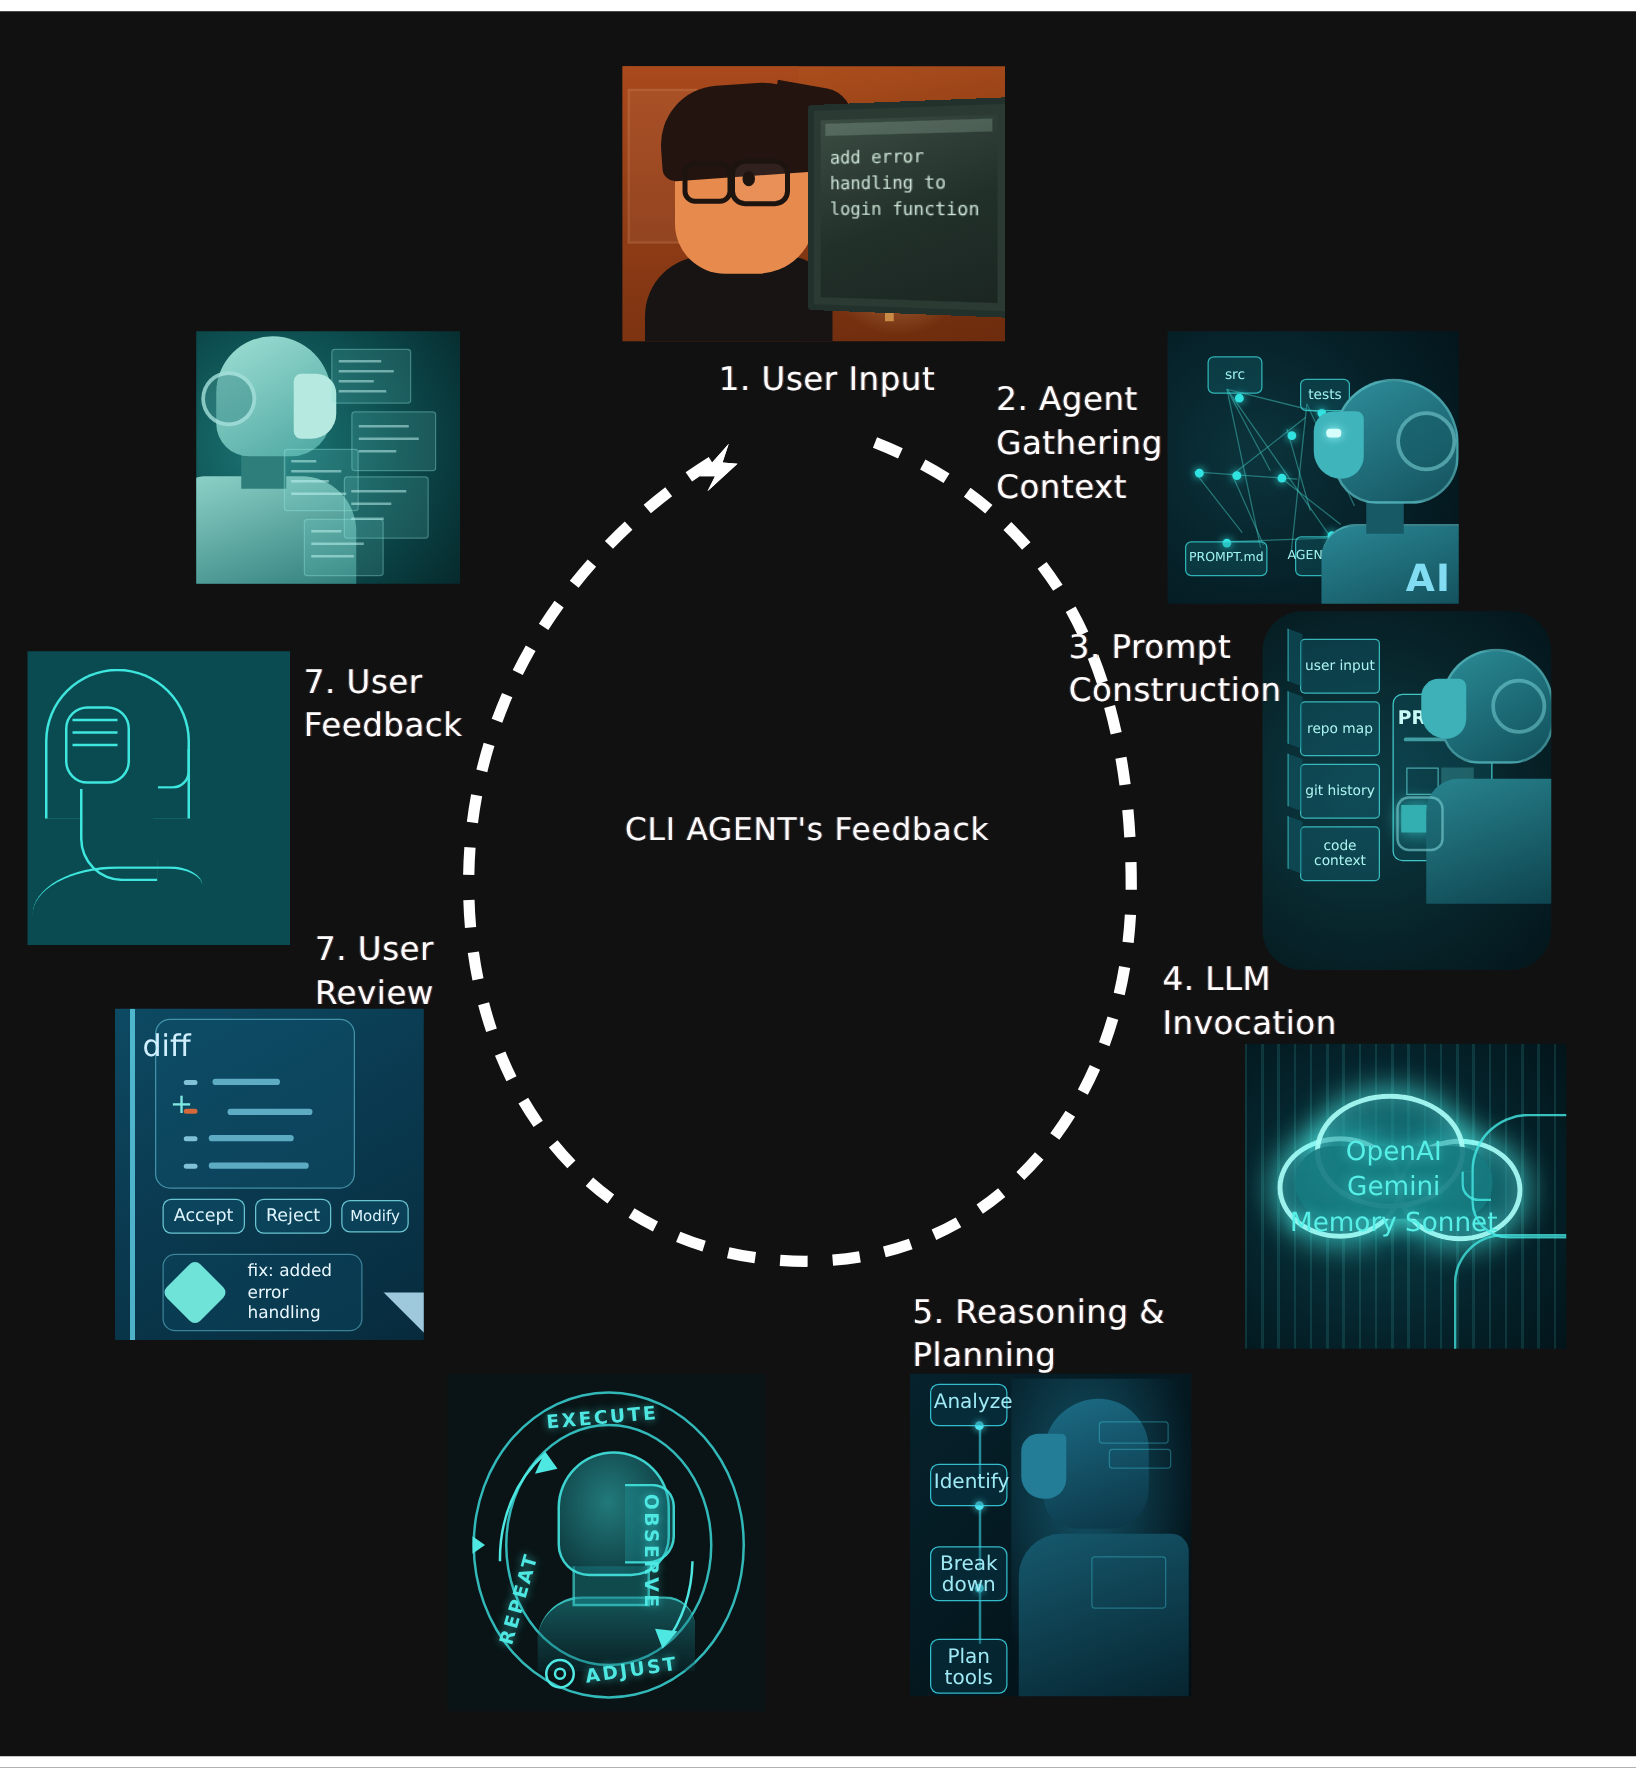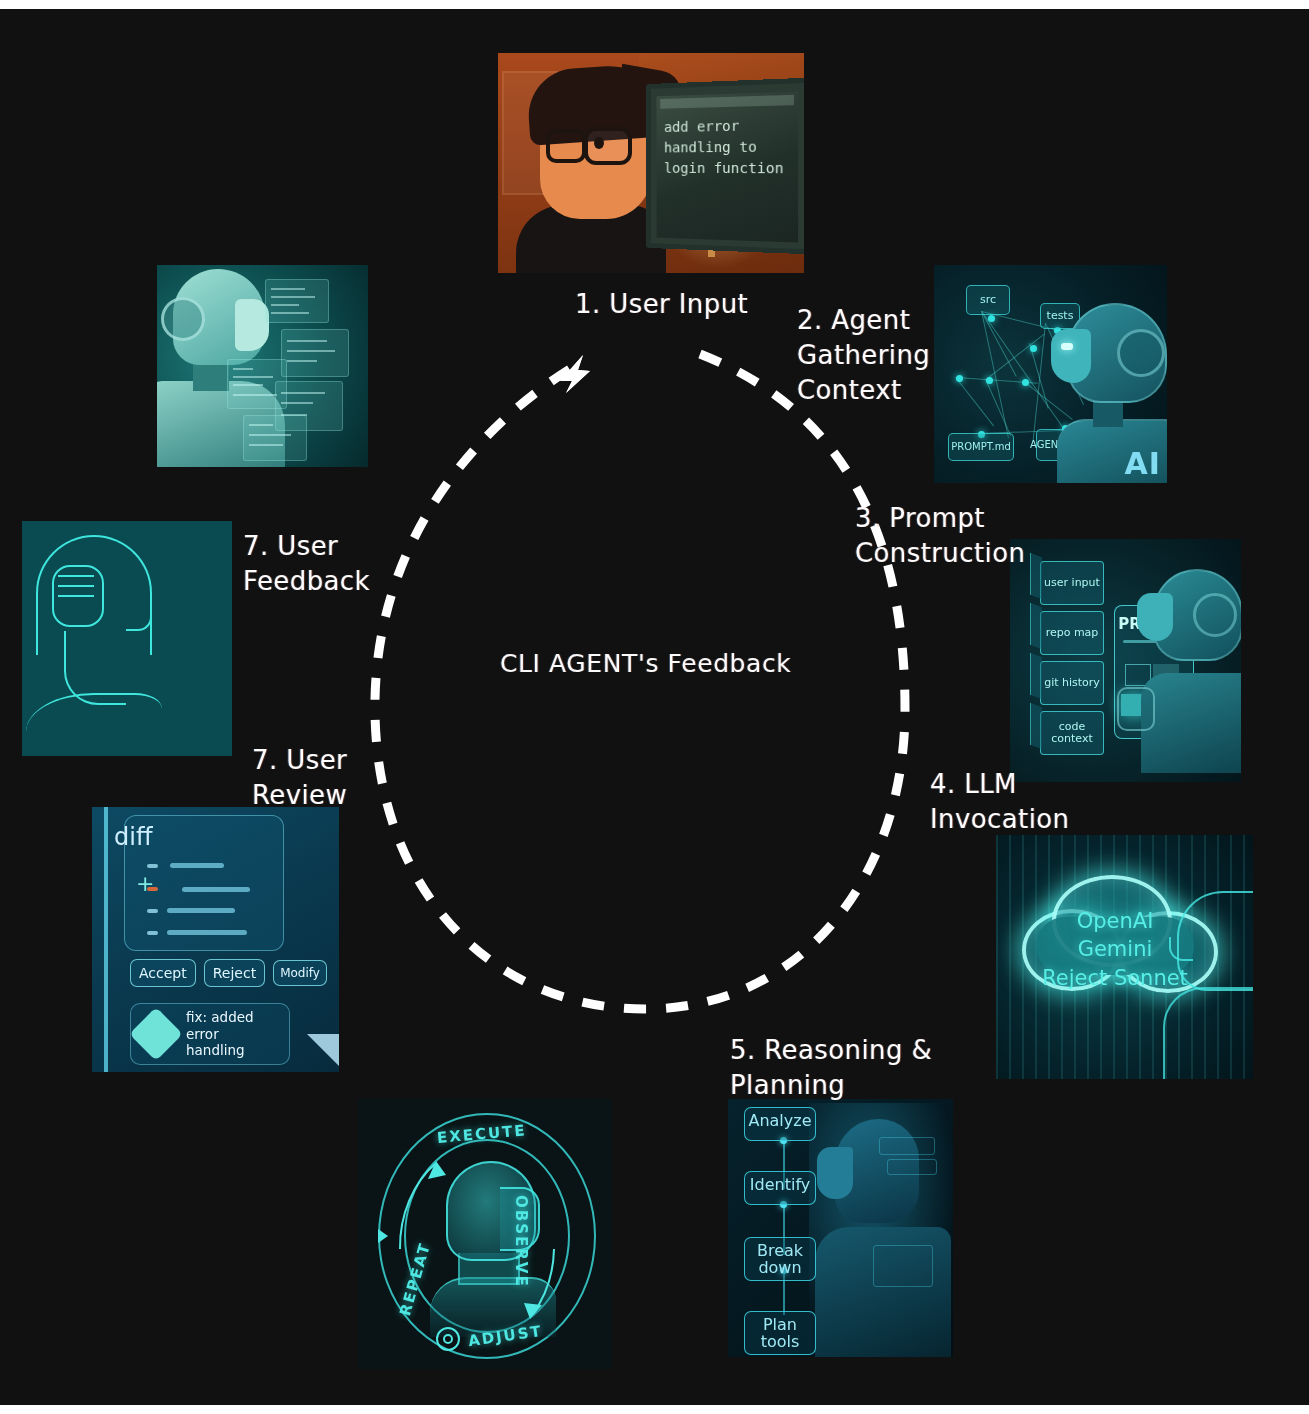--- a/index.html
+++ b/index.html
@@ -100,22 +100,22 @@
   .robo2 .eye{position:absolute;left:16px;top:40px;width:12px;height:7px;background:#d6fffb;
       border-radius:3px;box-shadow:0 0 8px #9ffcff;}
   .robo2 .neck{position:absolute;left:48px;top:92px;width:30px;height:32px;background:#175a66;}
   .robo2 .torso{position:absolute;left:12px;top:116px;width:120px;height:80px;
       background:linear-gradient(160deg,#2a8795,#0f4752);border-radius:28px 12px 0 0;
       border-top:2px solid rgba(150,245,245,.3);}
   .ai-mark{position:absolute;right:6px;bottom:2px;color:#8be8ff;font-size:30px;
       font-weight:bold;letter-spacing:1px;opacity:.92;}
 
   
-  .p3{left:1010px;top:530px;width:231px;height:243px;
-      background:radial-gradient(circle at 35% 50%,#0d3b44 0%,#072329 60%,#03151b 100%);}
+  .p3{left:1010px;top:480px;width:231px;height:287px;
+      background:radial-gradient(circle at 35% 50%,#0d3b44 0%,#072329 60%,#03151b 100%);border-radius:32px;}
   .cube{position:absolute;left:30px;width:62px;height:42px;
       border:1.5px solid rgba(70,225,225,.75);border-radius:4px;
       background:rgba(20,110,125,.35);color:#aef6f2;font-size:11px;
       display:flex;align-items:center;justify-content:center;text-align:center;line-height:1.05;}
   .cube:before{content:"";position:absolute;left:-11px;top:-7px;width:11px;height:42px;
       background:rgba(18,95,110,.5);border-left:1.5px solid rgba(70,225,225,.55);
       transform:skewY(20deg);}
   .promptcard{position:absolute;left:104px;top:66px;width:78px;height:132px;
       border:1.6px solid rgba(80,235,235,.8);border-radius:8px;background:rgba(15,95,110,.3);}
   .promptcard .ttl{color:#c9fbf6;font-size:15px;font-weight:bold;text-align:center;margin-top:9px;}
@@ -162,21 +162,21 @@
       border:2.5px solid rgba(70,235,230,.8);border-right:none;border-radius:46px 0 0 30px;}
   .prof4 .b{position:absolute;left:8px;top:96px;width:108px;height:96px;
       border:2.5px solid rgba(70,235,230,.75);border-right:none;border-radius:40px 0 0 0;}
   .prof4 .n{position:absolute;left:14px;top:46px;width:22px;height:22px;
       border-left:2.5px solid rgba(70,235,230,.8);border-bottom:2.5px solid rgba(70,235,230,.8);
       border-radius:0 0 0 14px;}
 
   
   .p5{left:728px;top:1090px;width:225px;height:258px;
       background:linear-gradient(135deg,#06222c 0%,#041820 50%,#020d12 100%);}
-  .rbox{position:absolute;left:16px;width:72px;
+  .rbox{position:absolute;left:16px;width:62px;
       border:1.6px solid rgba(60,215,230,.85);border-radius:7px;
       background:rgba(10,70,90,.35);color:#9fe9f5;font-size:16px;text-align:center;
       line-height:1.05;padding:5px 2px;box-sizing:border-box;white-space:pre-line;}
   .rline{position:absolute;left:55px;width:2px;background:rgba(60,215,230,.6);}
   .rdot{position:absolute;left:52px;width:7px;height:7px;border-radius:50%;
         background:#4fe4f2;box-shadow:0 0 6px #4fe4f2;}
   .prof5{position:absolute;right:-6px;top:4px;width:150px;height:254px;
       background:radial-gradient(ellipse at 40% 35%,rgba(26,110,135,.7),rgba(4,22,32,.2) 70%);}
   .prof5 .hd{position:absolute;left:26px;top:16px;width:84px;height:104px;
       background:linear-gradient(160deg,#1c6d86,#0b3murray);
@@ -247,21 +247,21 @@
   .diffttl{position:absolute;left:22px;top:16px;color:#cfefff;font-size:24px;}
   .dline{position:absolute;height:5px;border-radius:3px;background:rgba(120,205,230,.75);}
   .dmark{position:absolute;width:11px;height:4px;border-radius:2px;background:rgba(150,215,235,.85);}
   .dplus{position:absolute;left:44px;top:66px;color:#7fe8e0;font-size:22px;line-height:1;}
   .btns{position:absolute;left:38px;top:152px;display:flex;gap:8px;align-items:center;}
   .dbtn{border:1.4px solid rgba(130,230,240,.8);border-radius:7px;color:#dff6ff;
       background:rgba(12,78,104,.55);font-size:14px;padding:5px 8px;}
   .dbtn.small{font-size:12px;padding:5px 6px;}
   .commit{position:absolute;left:38px;top:196px;width:160px;height:62px;
       border:1.4px solid rgba(120,220,240,.45);border-radius:10px;
-      background:rgba(12,78,104,.35);display:flex;align-items:center;gap:11px;padding:0 6px;
+      background:rgba(12,78,104,.35);display:flex;align-items:center;gap:23px;padding:0 6px;
       box-sizing:border-box;}
   .gitic{width:38px;height:38px;background:#6fe3d8;transform:rotate(45deg);border-radius:6px;flex:0 0 auto;}
   .commit .ct{color:#eaf8ff;font-size:13.5px;line-height:1.25;white-space:pre-line;}
   .corner{position:absolute;right:-2px;bottom:-2px;width:44px;height:40px;
       background:linear-gradient(225deg,#9ec9dd 40%,rgba(158,201,221,0) 41%);}
 
   
   .p8{left:157px;top:256px;width:211px;height:202px;
       background:radial-gradient(circle at 30% 45%,#1d7a78 0%,#0c4b4d 55%,#06292c 100%);}
   .memrobo{position:absolute;left:-8px;top:4px;width:132px;height:200px;}
@@ -395,21 +395,21 @@
 
     <div class="panel p4">
       <div class="rain"></div>
       <div class="cloud">
         <i class="c2"></i>
           <i class="c3"></i>
           <i class="c1"></i>
         <div class="cloud-mask"></div>
         <div class="cloudtxt">OpenAI
 Gemini
-Reject Sonnet</div>
+Memory Sonnet</div>
       </div>
       <div class="prof4">
         <div class="h"></div>
           <div class="n"></div>
           <div class="b"></div>
       </div>
     </div>
     <div class="label" style="left:930px;top:758px;">4. LLM
 Invocation</div>
 

